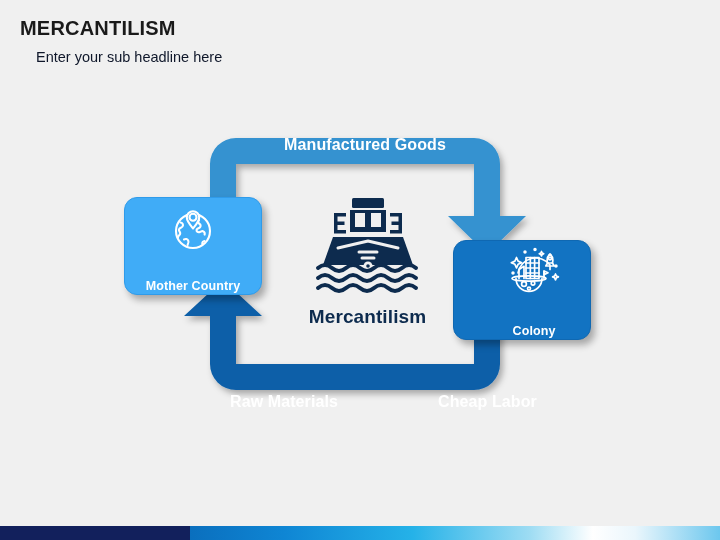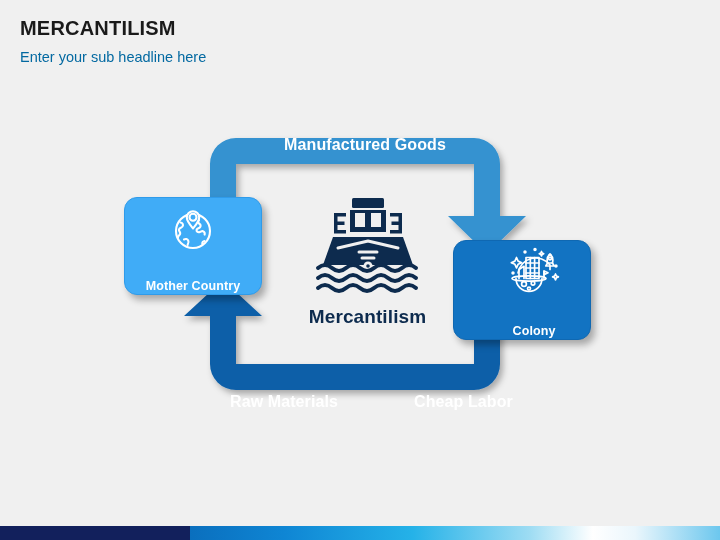--- a/index.html
+++ b/index.html
@@ -26,22 +26,22 @@
     font-size: 20px;
     font-weight: bold;
     color: #1a1a1a;
     letter-spacing: 0.2px;
     margin: 0;
     line-height: 1.2;
   }
   .page-subtitle {
     font-size: 14.5px;
     font-weight: normal;
-    color: #0369a1;
-    margin: 9px 0 0 0;
+    color: #0f172a;
+    margin: 9px 0 0 16px;
     line-height: 1.2;
   }
 
   
   .diagram {
     position: absolute;
     left: 110px;
     top: 112px;
     width: 510px;
     height: 310px;
@@ -68,21 +68,21 @@
     top: 24px;
     width: 510px;
     text-align: center;
     font-weight: bold;
   }
   .lbl-raw {
     left: 120px;
     top: 281px;
   }
   .lbl-cheap {
-    left: 304px;
+    left: 328px;
     top: 281px;
   }
 
   
   .node {
     position: absolute;
     border-radius: 13px;
     box-sizing: border-box;
     display: flex;
     flex-direction: column;

